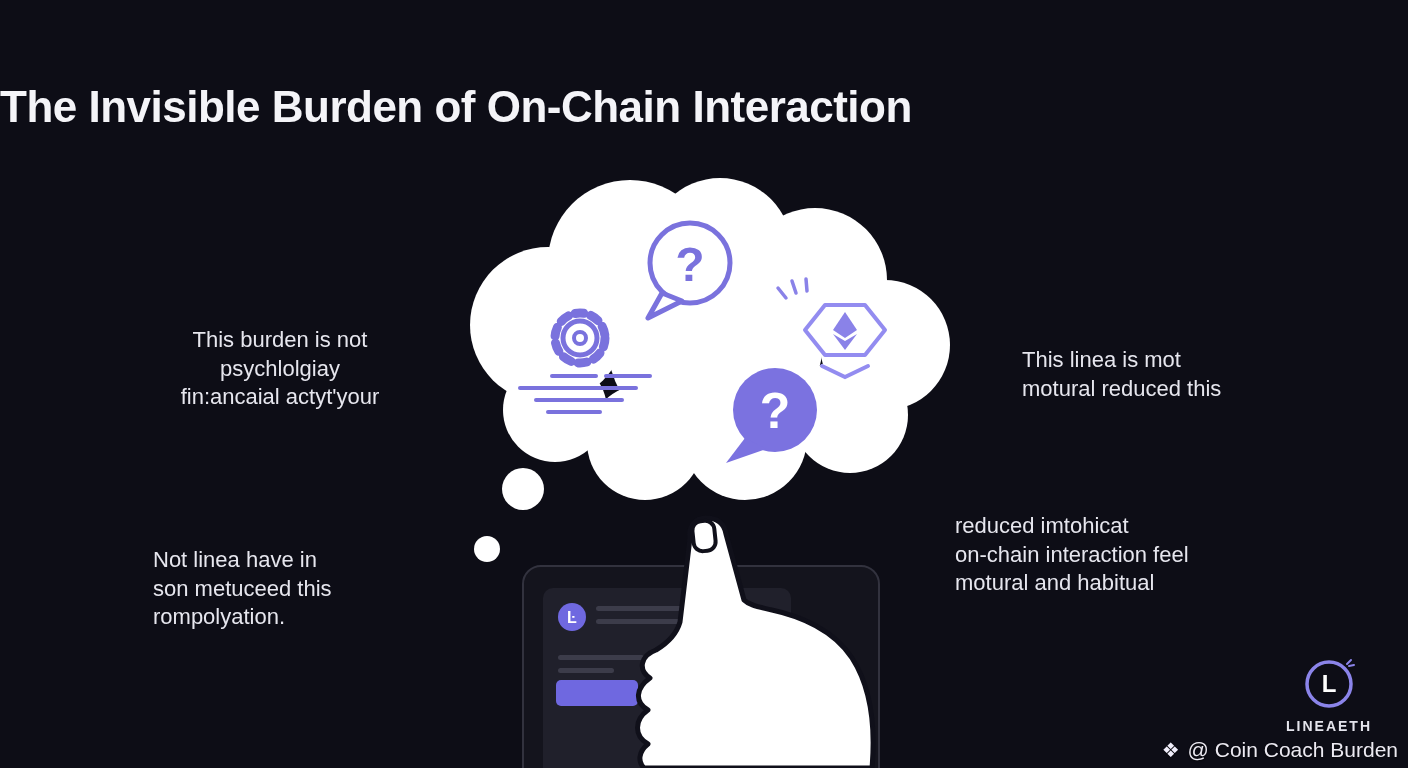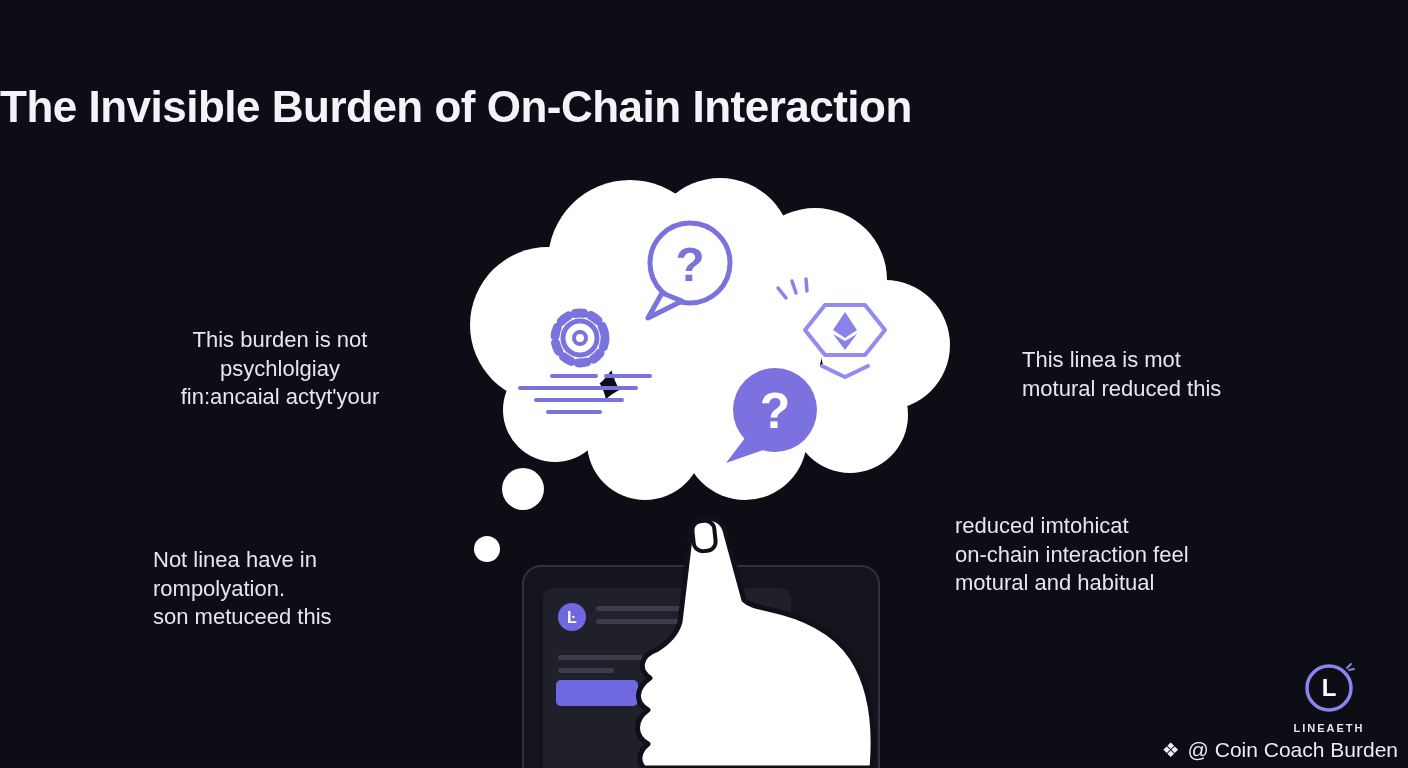--- a/index.html
+++ b/index.html
@@ -40,21 +40,21 @@
   .footer-logo {
     position: absolute;
     right: 34px;
     bottom: 34px;
     width: 90px;
     text-align: center;
   }
   .footer-logo .logo-label {
     display: block;
     margin-top: 2px;
-    font-size: 11px;
+    font-size: 14px;
     letter-spacing: 2px;
     color: #e4e4ec;
     font-weight: 600;
   }
   .credit {
     position: absolute;
     right: 10px;
     bottom: 6px;
     display: flex;
     align-items: center;
@@ -71,22 +71,22 @@
 <h1 class="title">The Invisible Burden of On-Chain Interaction</h1>
 
 <div class="text-block tb-left-top">
   <div>This burden is not</div>
   <div>psychlolgiay</div>
   <div>fin:ancaial actyt'your</div>
 </div>
 
 <div class="text-block tb-left-bottom">
   <div>Not linea have in</div>
+  <div>son metuceed this</div>
   <div>rompolyation.</div>
-  <div>son metuceed this</div>
 </div>
 
 <div class="text-block tb-right-top">
   <div>This linea is mot</div>
   <div>motural reduced this</div>
 </div>
 
 <div class="text-block tb-right-bottom">
   <div>reduced imtohicat</div>
   <div>on-chain interaction feel</div>

